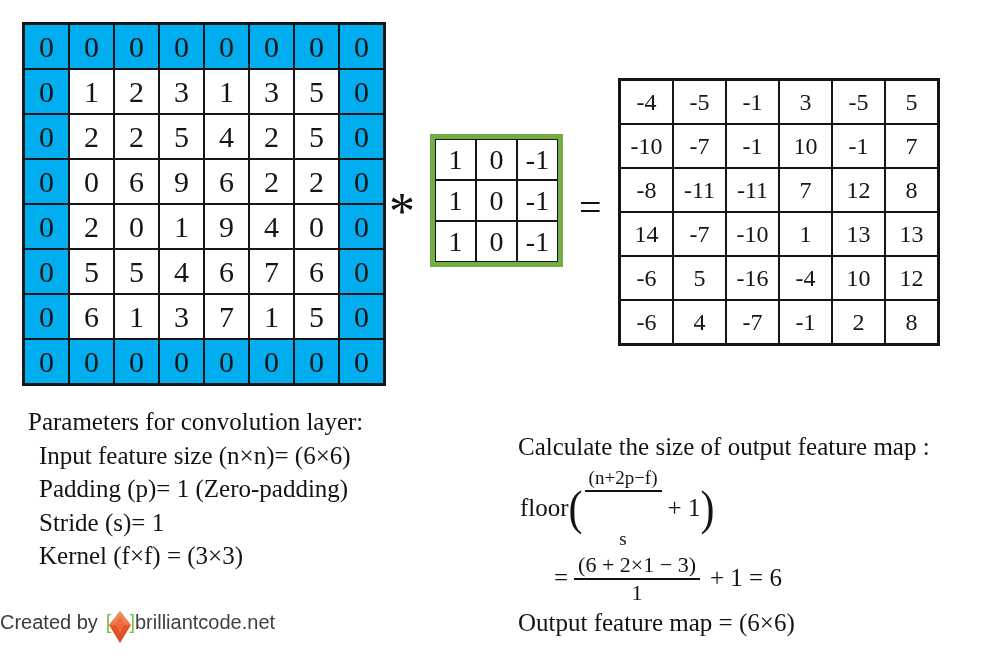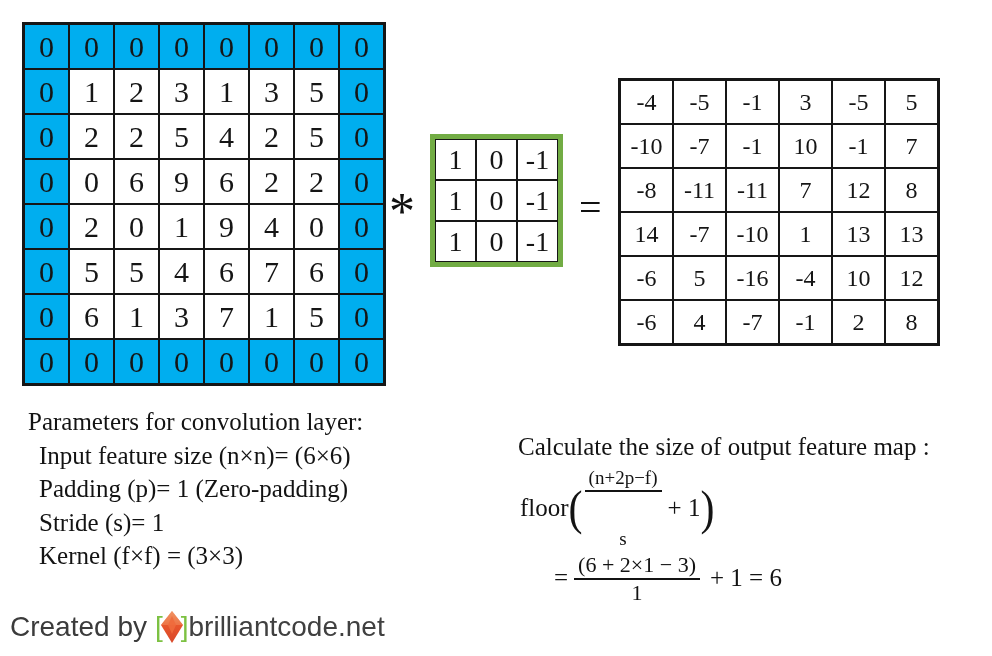--- a/index.html
+++ b/index.html
@@ -61,24 +61,24 @@
   .frac-small { font-size: 19px; margin: 0 2px; gap: 36px; }
   .frac-big { font-size: 22px; margin: 0 6px; }
   .bigparen { font-size: 42px; font-weight: 300; transform: scaleY(1.15); display: inline-block; line-height: 1; }
   .floor-row { margin-left: 2px; }
   .eq-row { margin-left: 36px; margin-top: 2px; }
   .plus-tail { margin-left: 4px; }
   .output-line { margin-top: 4px; }
 
   
   .footer {
-    position: absolute; left: 10px; top: 611px;
+    position: absolute; left: 0; top: 611px;
     display: flex; align-items: flex-start;
     font-family: "Liberation Sans", sans-serif;
-    font-size: 28px; color: #3b3b3b;
+    font-size: 20px; color: #3b3b3b;
   }
   .footer .created { margin-right: 8px; }
   .footer .bracket { color: #7CC142; font-weight: 500; }
   .footer .diamond-wrap { display: inline-flex; align-items: center; margin: 0 -2px; }
   .footer .site { color: #404040; }
 </style>
 </head>
 <body>
 
 <div class="canvas">
@@ -229,20 +229,21 @@
 
     <div class="calc-row eq-row">
       <span>=</span>
       <span class="frac frac-big">
         <span class="num">(6 + 2×1 − 3)</span>
         <span class="den">1</span>
       </span>
       <span class="plus-tail">+ 1 = 6</span>
     </div>
 
+    <div class="output-line">Output feature map = (6×6)</div>
   </div>
 
   <div class="footer">
     <span class="created">Created by</span>
     <span class="bracket">[</span>
     <span class="diamond-wrap">
       <svg width="22" height="32" viewBox="0 0 22 32">
         <defs>
           <linearGradient id="dg" x1="0" y1="0" x2="0" y2="1">
             <stop offset="0" stop-color="#F29B72"></stop>

